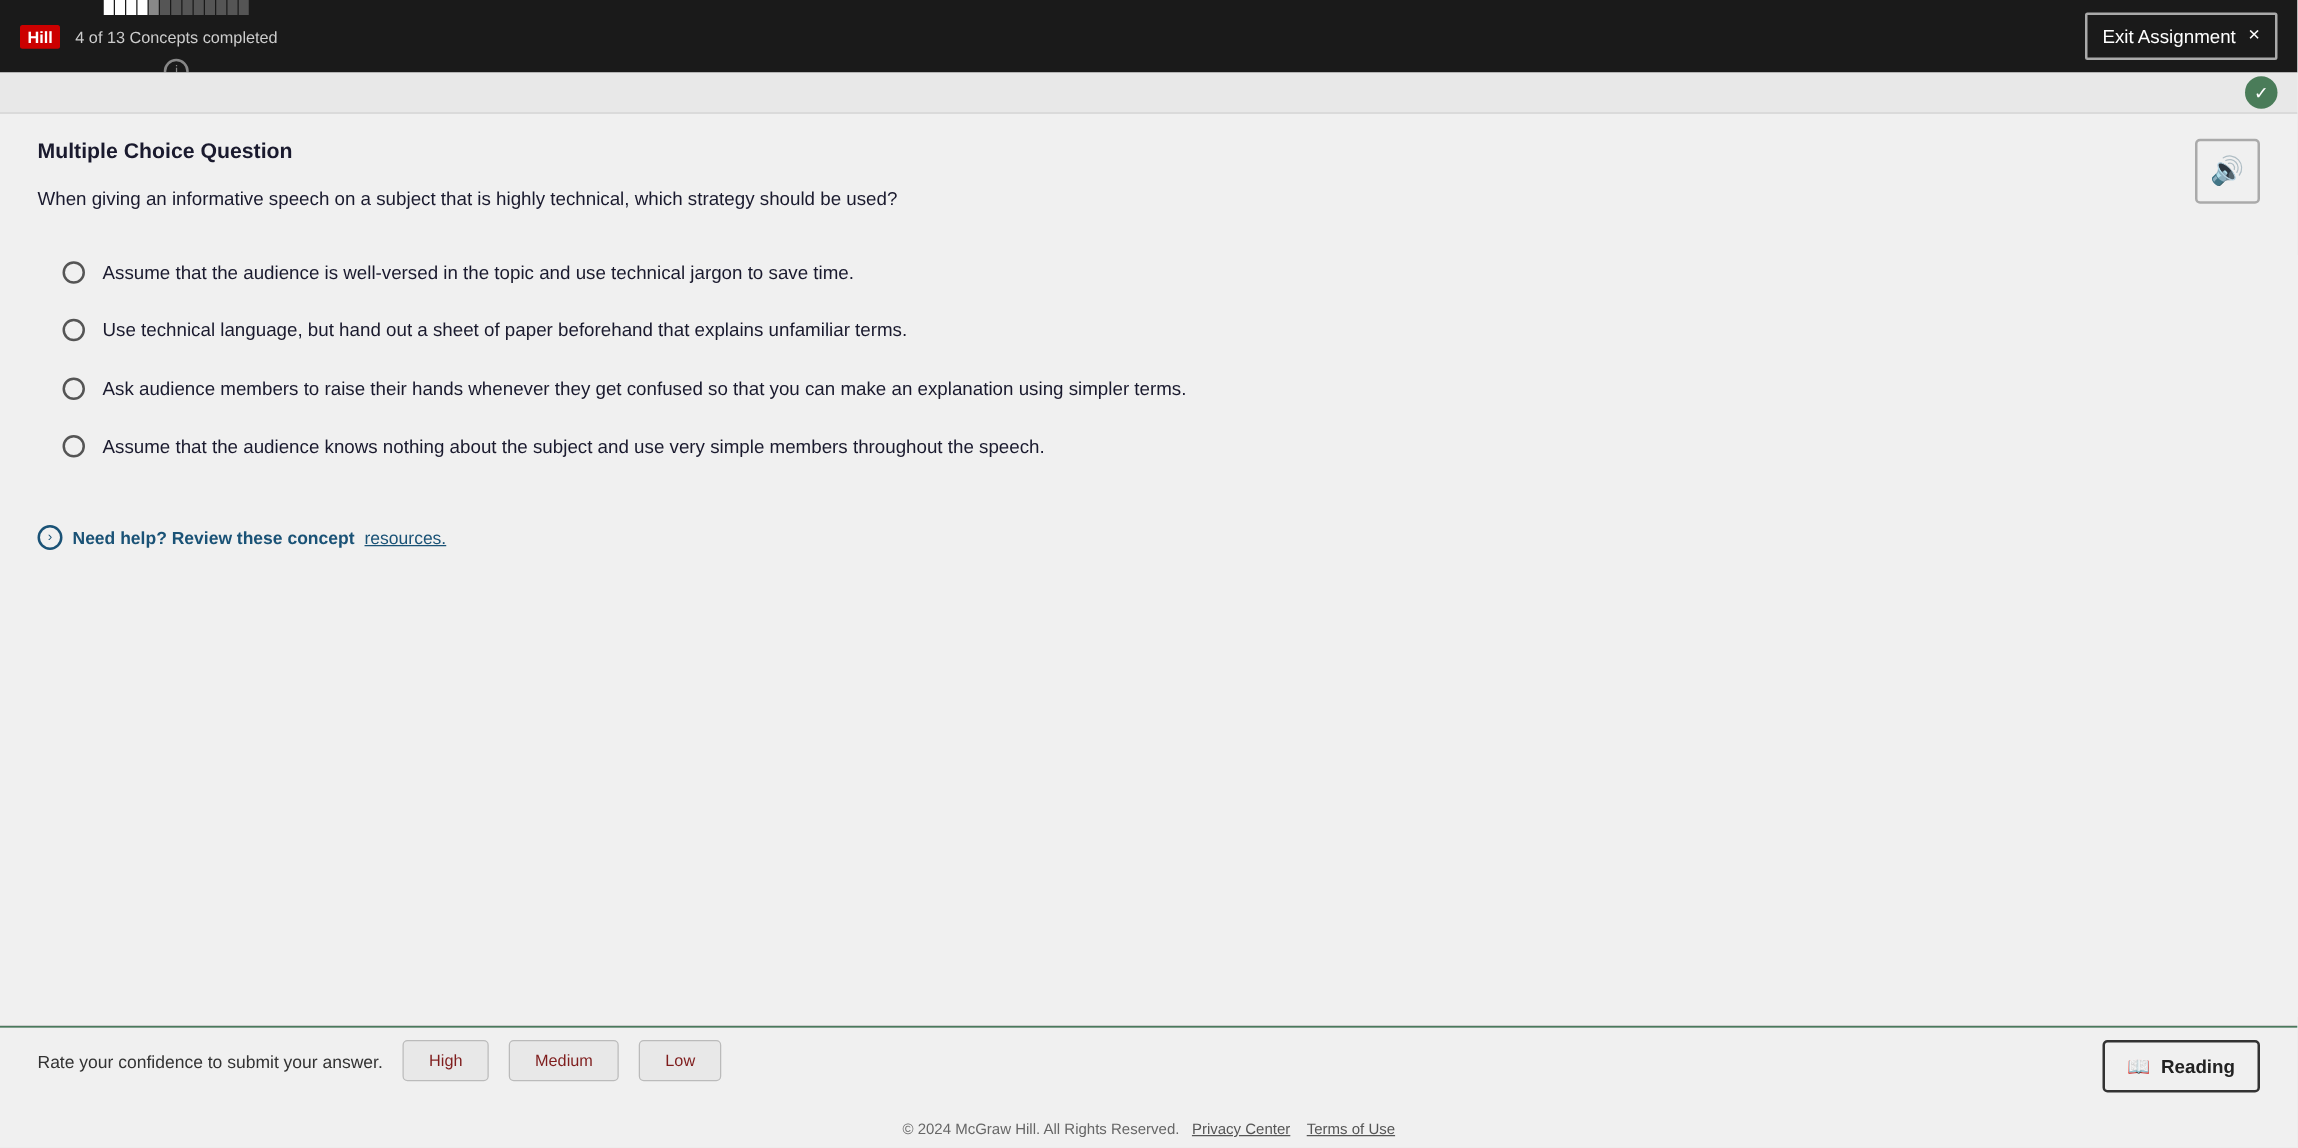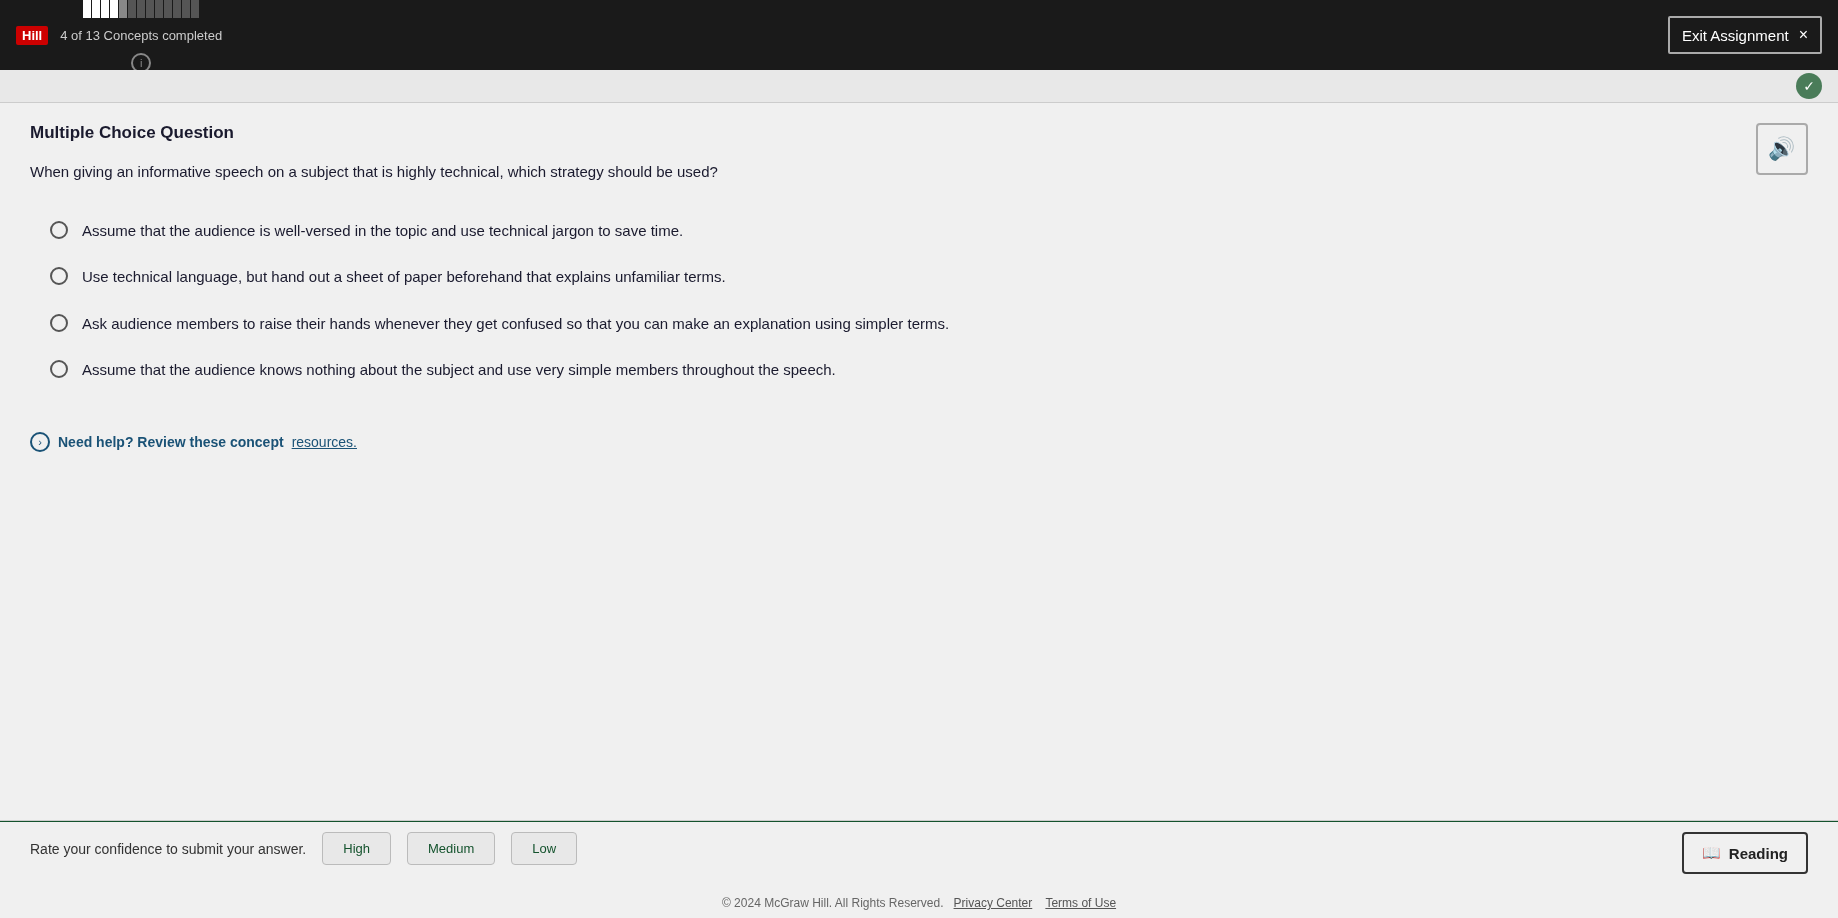--- a/index.html
+++ b/index.html
@@ -7,21 +7,21 @@
       font-family: Arial, sans-serif;
       background: #e8e8e8;
       min-height: 918px;
       display: flex;
       flex-direction: column;
     }
 
     
     .top-bar {
       background: #1a1a1a;
-      height: 70px;
+      height: 58px;
       display: flex;
       align-items: center;
       justify-content: space-between;
       padding: 0 16px;
       flex-shrink: 0;
     }
     .top-bar-left {
       display: flex;
       align-items: center;
       gap: 12px;
@@ -229,21 +229,21 @@
     }
     .confidence-label {
       font-size: 14px;
       color: #333;
     }
     .confidence-btn {
       padding: 8px 20px;
       font-size: 13px;
       border: 1px solid #bbb;
       background: #e8e8e8;
-      color: #14532d;
+      color: #7f1d1d;
       border-radius: 4px;
       cursor: pointer;
     }
 
     .reading-btn {
       display: flex;
       align-items: center;
       gap: 8px;
       padding: 10px 18px;
       border: 2px solid #333;

